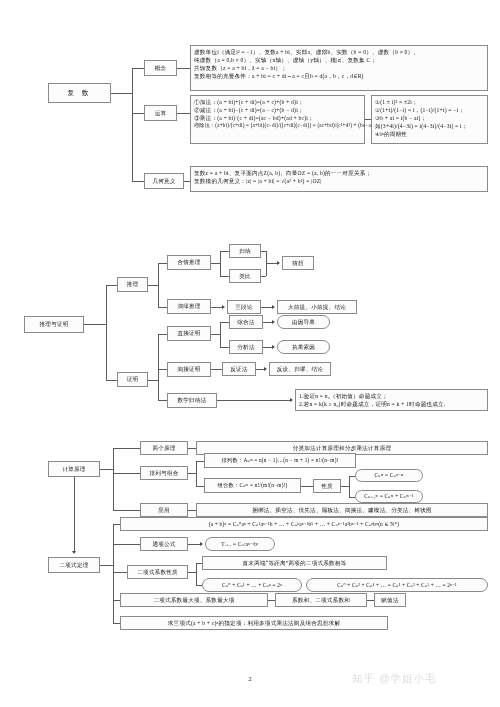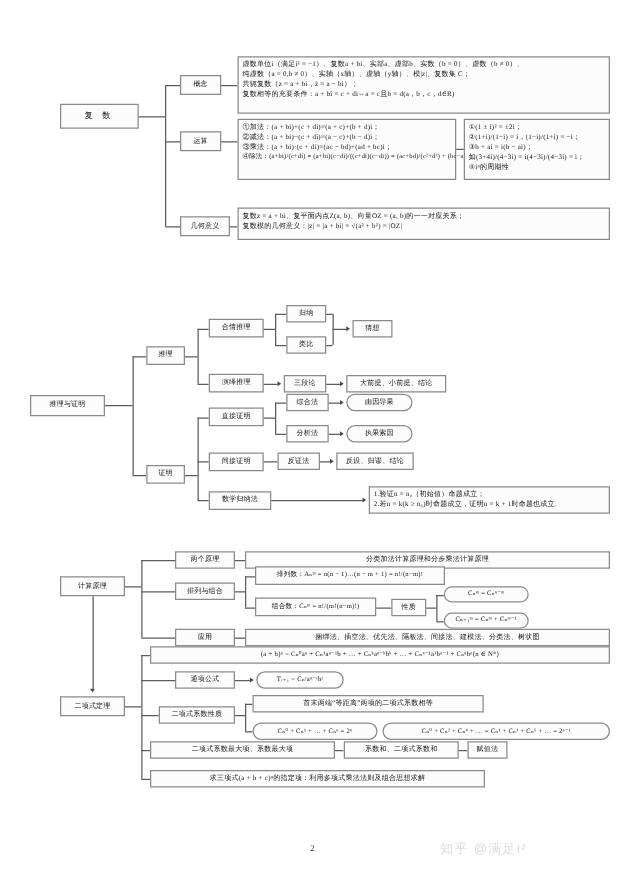--- a/index.html
+++ b/index.html
@@ -340,15 +340,15 @@
   <div class="ln-h" style="left:367px;top:600px;width:7px;"></div>
   <div class="box" style="left:374px;top:593px;width:32px;height:14px;">
     <span>赋值法</span>
   </div>
 
   <div class="box" style="left:120px;top:616px;width:268px;height:14px;">
     <span>求三项式(a + b + c)ⁿ的指定项：利用多项式乘法法则及组合思想求解</span>
   </div>
 
   <div class="pagenum">2</div>
-  <div class="watermark">知乎 @满足i²</div>
+  <div class="watermark">知乎 @学姐小毛</div>
 
 </div>
 
 </body></html>

